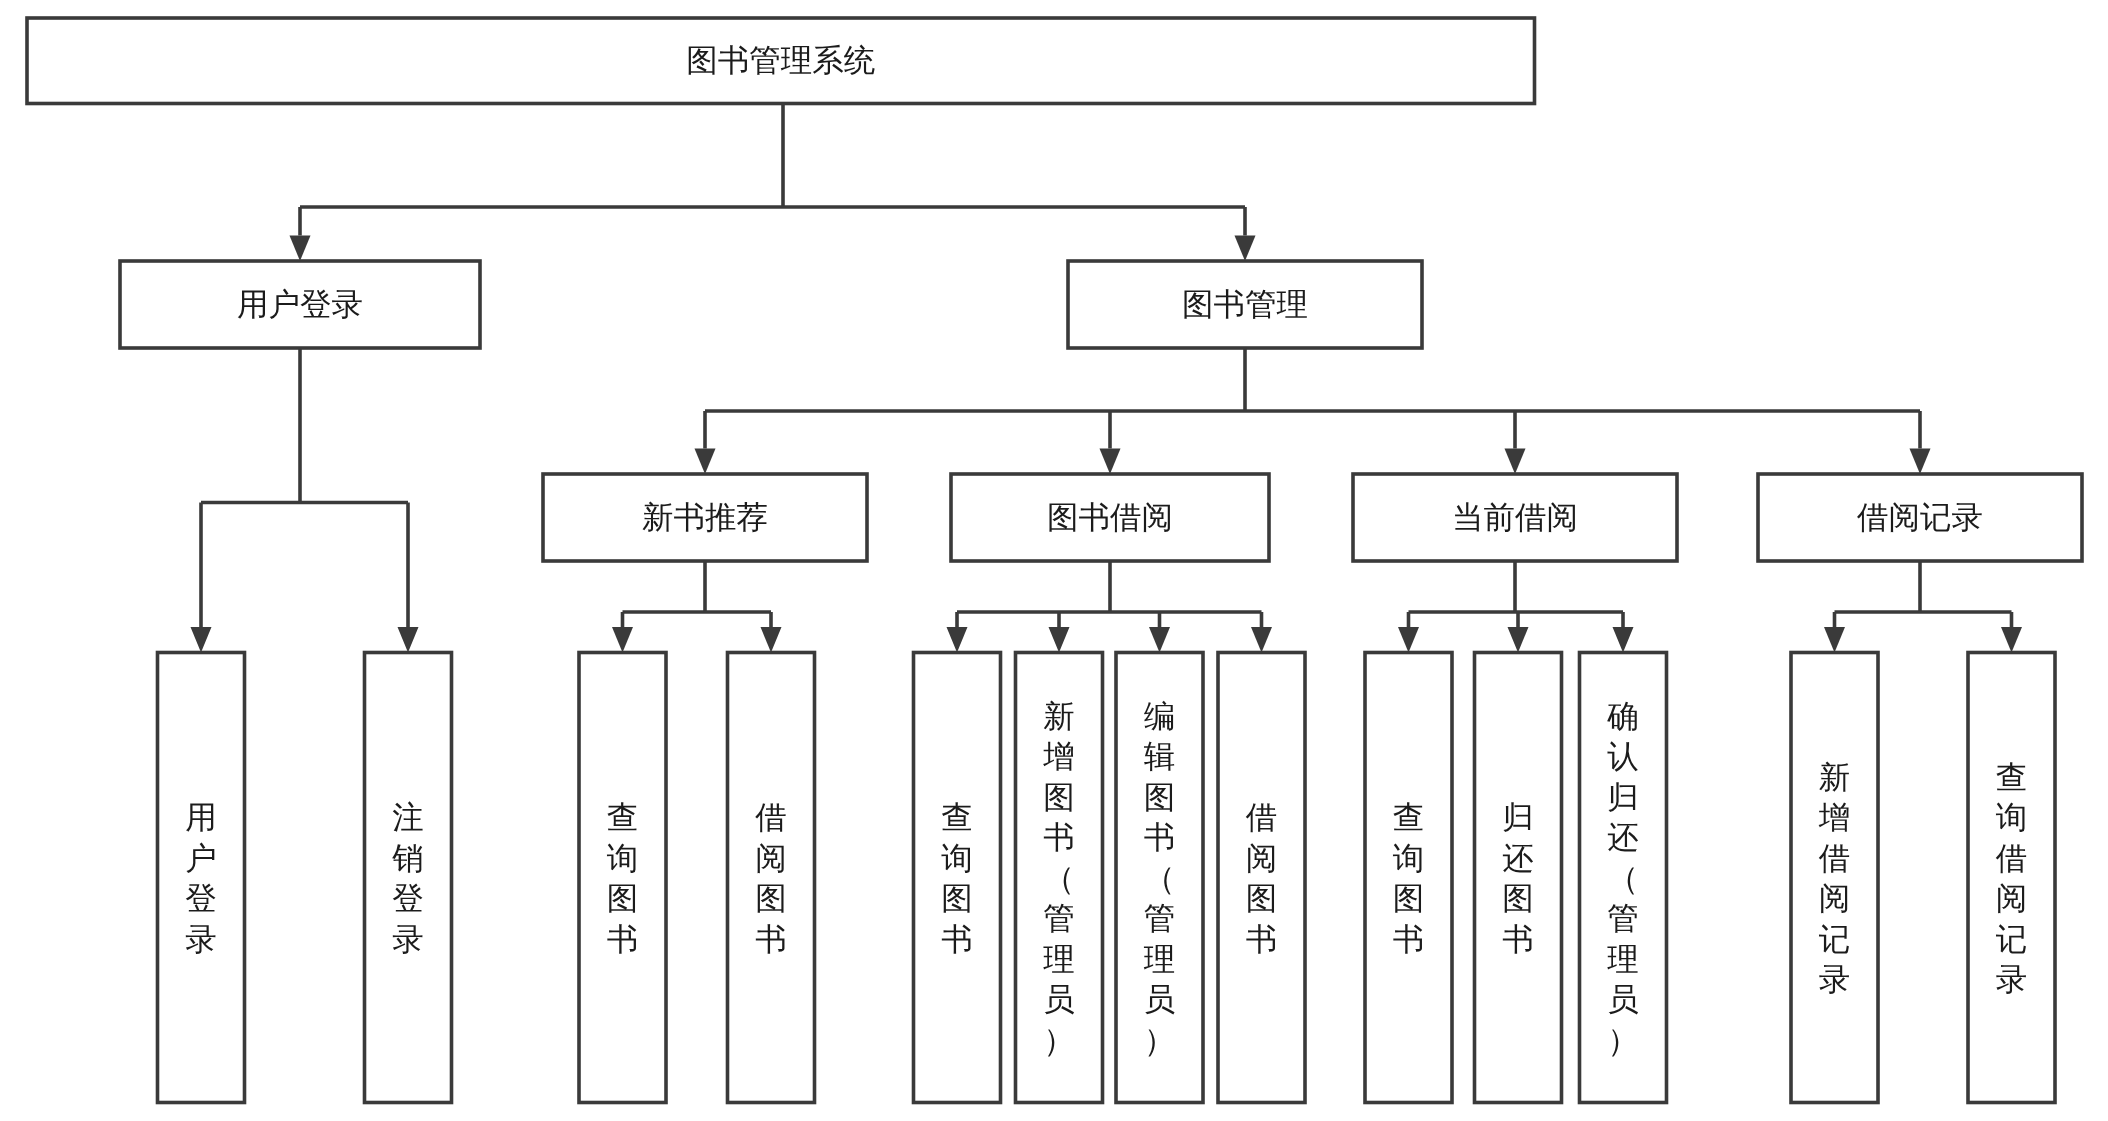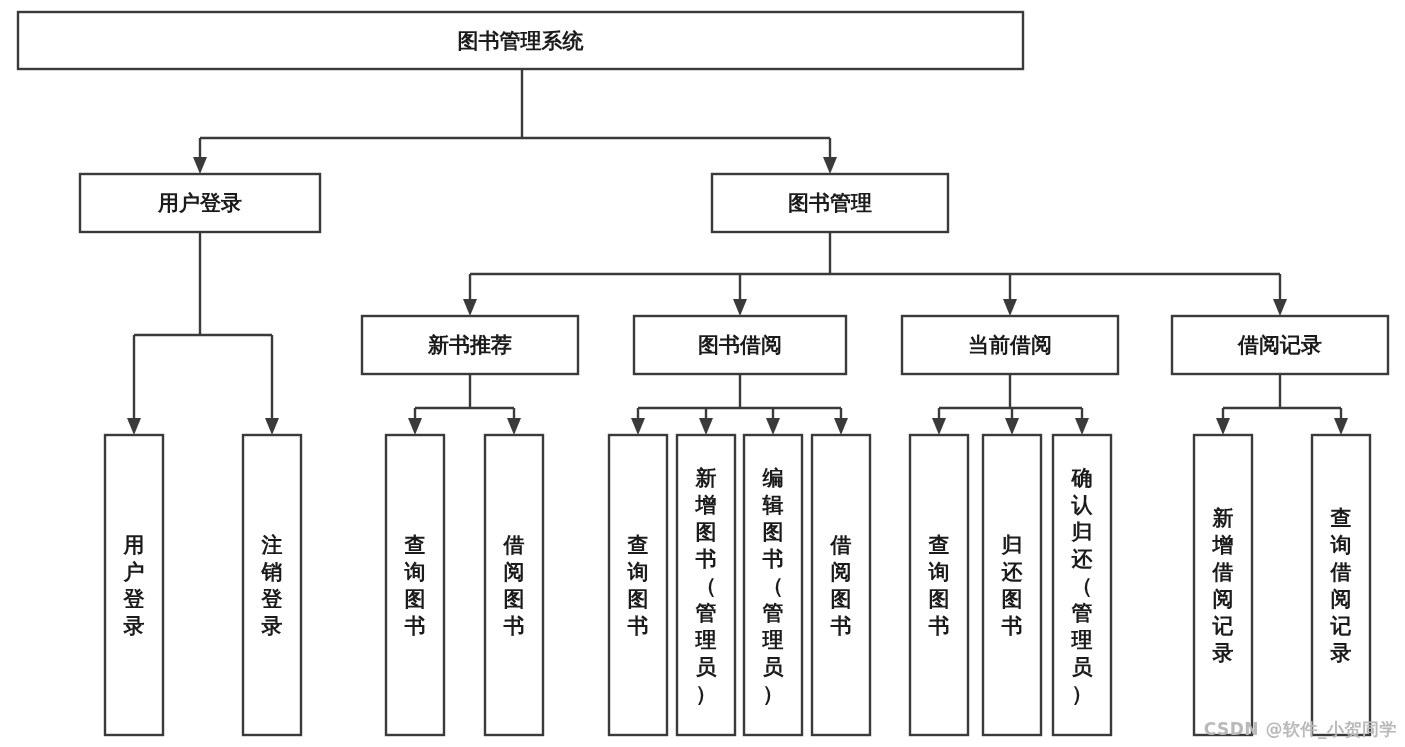--- a/index.html
+++ b/index.html
@@ -11,21 +11,20 @@
     width: 1405px;
     height: 747px;
     font-family: "DejaVu Sans", "Liberation Sans", sans-serif;
     overflow: hidden;
     position: relative;
   }
   #diagram-root {
     position: relative;
     width: 1405px;
     height: 747px;
-    font-weight: bold;
   }
   svg#flowchart {
     display: block;
     width: 1405px;
     height: 747px;
   }
   .node-box {
     fill: #ffffff;
     stroke: #3a3a3a;
     stroke-width: 2.4;
@@ -214,14 +213,13 @@
         <g>
           <rect x="1194" y="435" width="58" height="300" class="node-box"></rect>
           <text x="1223" class="node-label-v"><tspan x="1223" y="525.06">新</tspan><tspan x="1223" y="552.06">增</tspan><tspan x="1223" y="579.06">借</tspan><tspan x="1223" y="606.06">阅</tspan><tspan x="1223" y="633.06">记</tspan><tspan x="1223" y="660.06">录</tspan></text>
         </g>
         <g>
           <rect x="1312" y="435" width="58" height="300" class="node-box"></rect>
           <text x="1341" class="node-label-v"><tspan x="1341" y="525.06">查</tspan><tspan x="1341" y="552.06">询</tspan><tspan x="1341" y="579.06">借</tspan><tspan x="1341" y="606.06">阅</tspan><tspan x="1341" y="633.06">记</tspan><tspan x="1341" y="660.06">录</tspan></text>
         </g>
       </g>
   </svg>
-  <div class="watermark">CSDN @软件_小贺同学</div>
 </div>
 
 </body></html>

